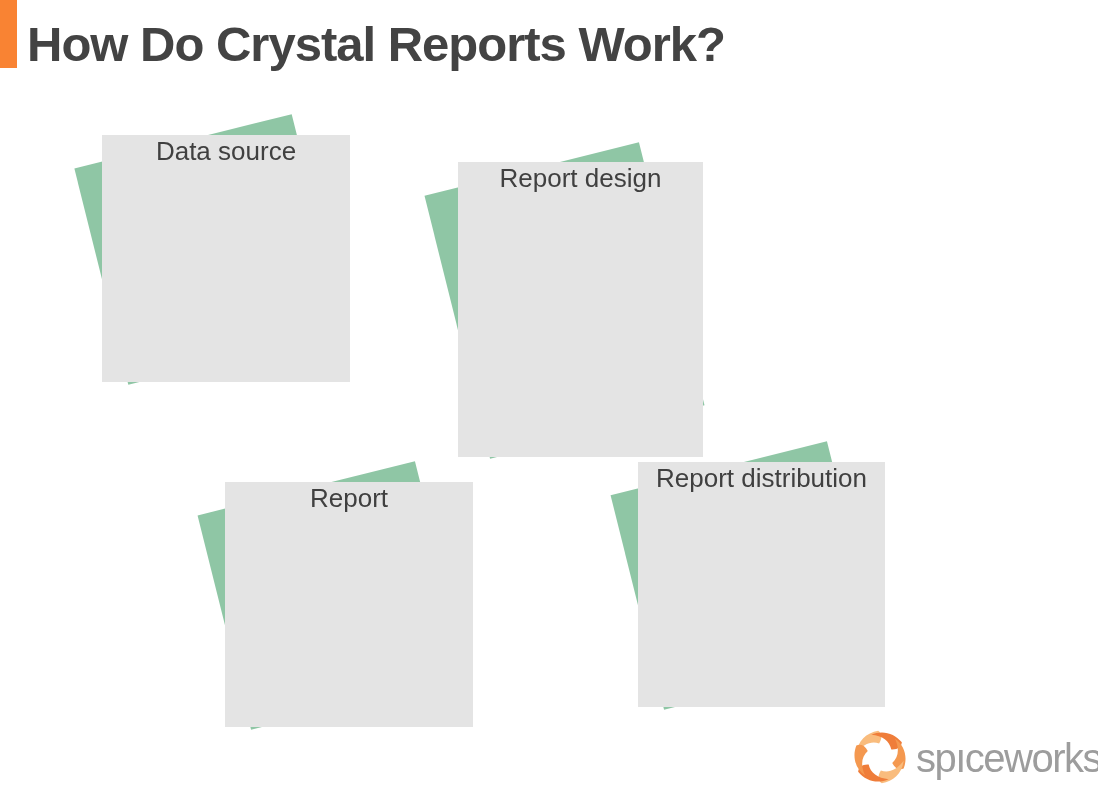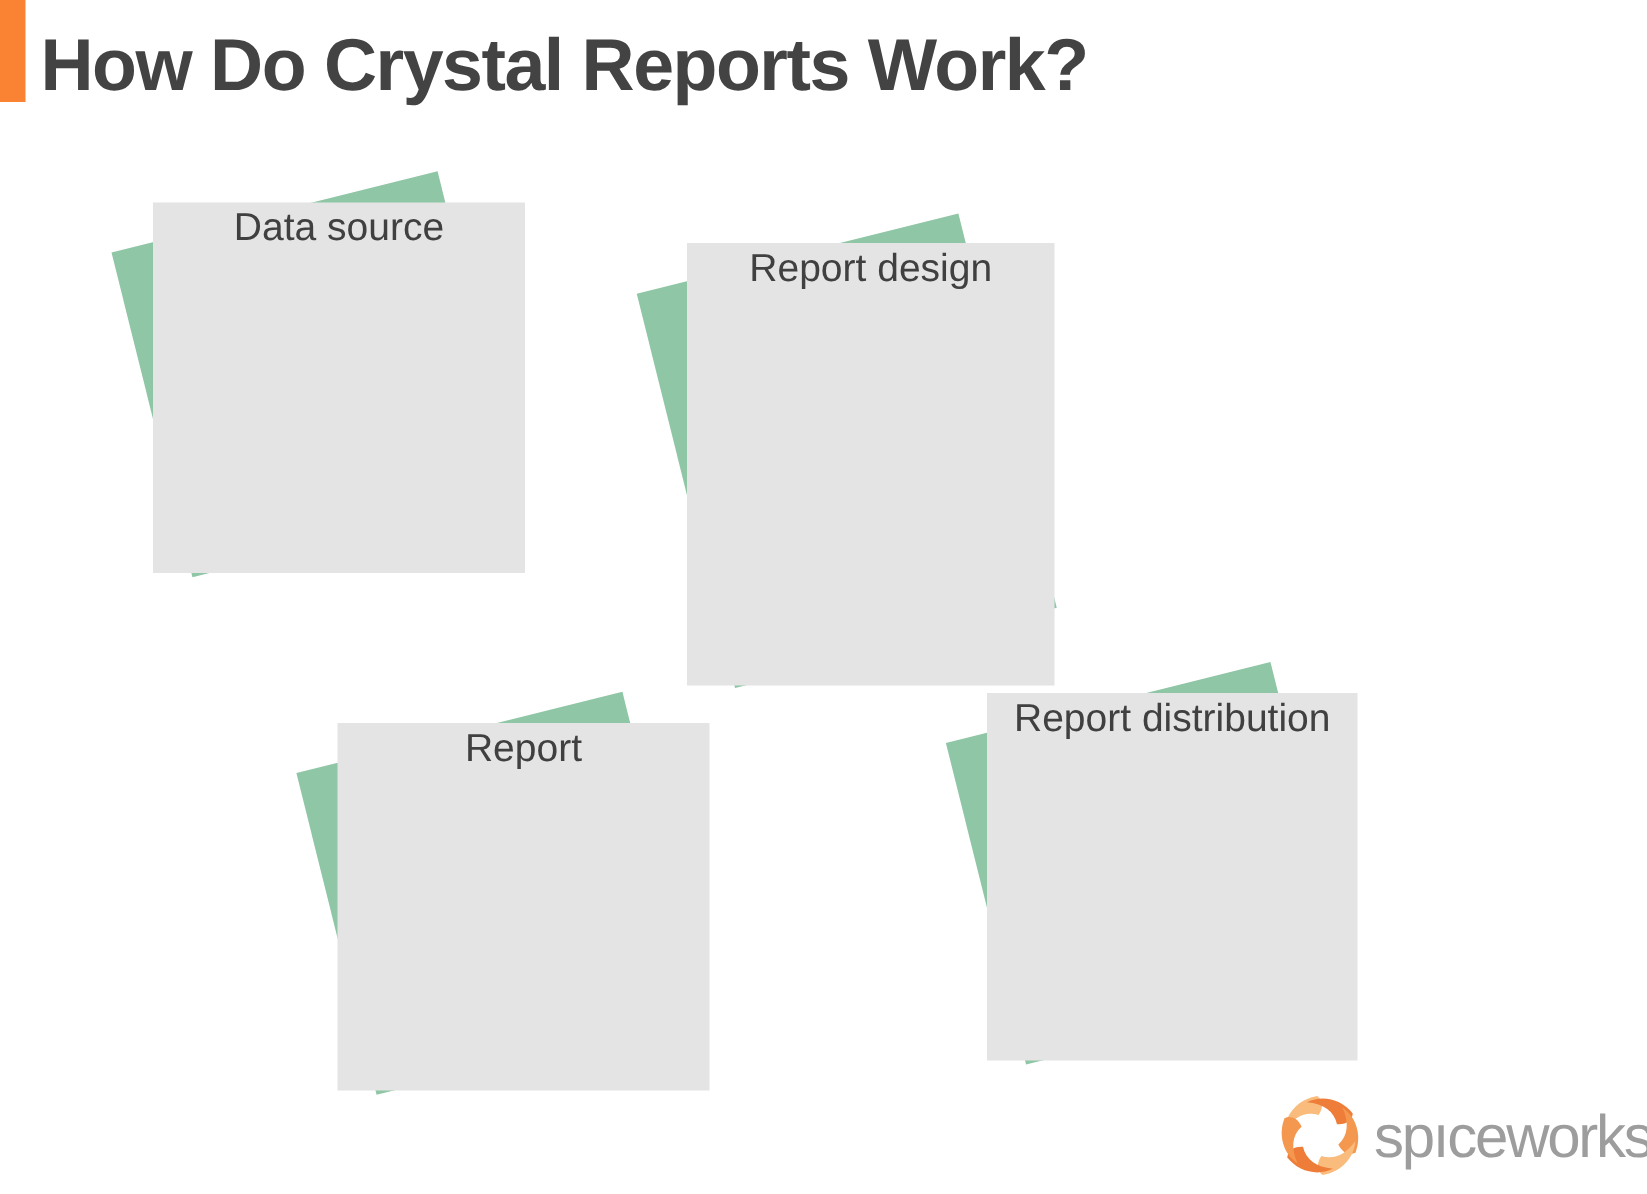--- a/index.html
+++ b/index.html
@@ -49,21 +49,21 @@
     color: var(--cardText, #404040);
     font-size: 26px;
     line-height: 32px;
     font-weight: 400;
   }
   .card-front span { display: block; }
   .card1 { left: 102px; top: 135px; width: 248px; height: 247px; }
   .card2 { left: 458px; top: 162px; width: 245px; height: 295px; }
   .card3 { left: 820px; top: 127px; width: 246px; height: 245px; }
   .card4 { left: 225px; top: 482px; width: 248px; height: 245px; }
-  .card5 { left: 658px; top: 462px; width: 247px; height: 245px; }
+  .card5 { left: 638px; top: 462px; width: 247px; height: 245px; }
   .logo {
     position: absolute;
     left: 851px; top: 728px;
     display: flex;
     align-items: center;
     gap: 7px;
   }
   .logo-text {
     font-size: 40px;
     letter-spacing: -1.5px;

